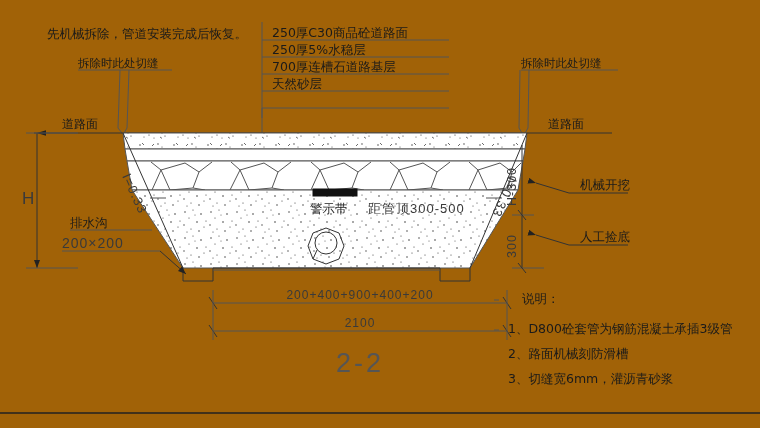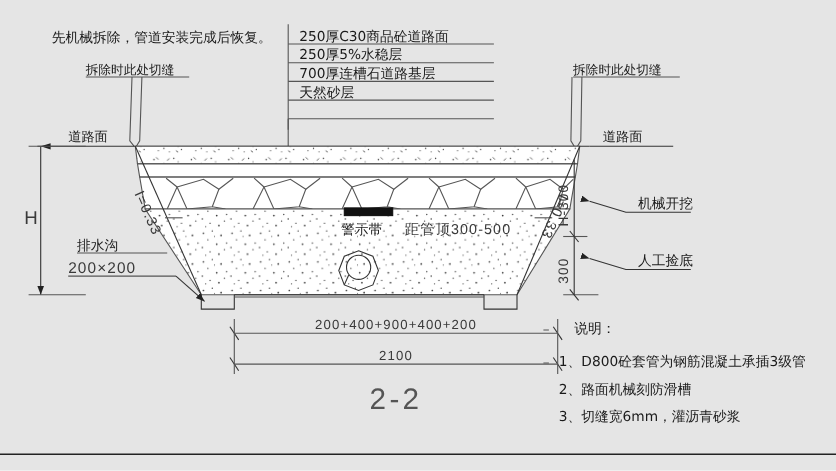--- a/index.html
+++ b/index.html
@@ -7,21 +7,21 @@
     padding: 0;
     background: #ffffff;
   }
   body {
     font-family: "Liberation Sans", sans-serif;
   }
   #sheet {
     position: relative;
     width: 760px;
     height: 428px;
-    background: #e5e5e5;
+    background: #a16207;
     overflow: hidden;
   }
   #sheet svg {
     position: absolute;
     left: 0;
     top: 0;
   }
   .cn {
     font-family: "DejaVu Sans", sans-serif;
     fill: #1a1a1a;

